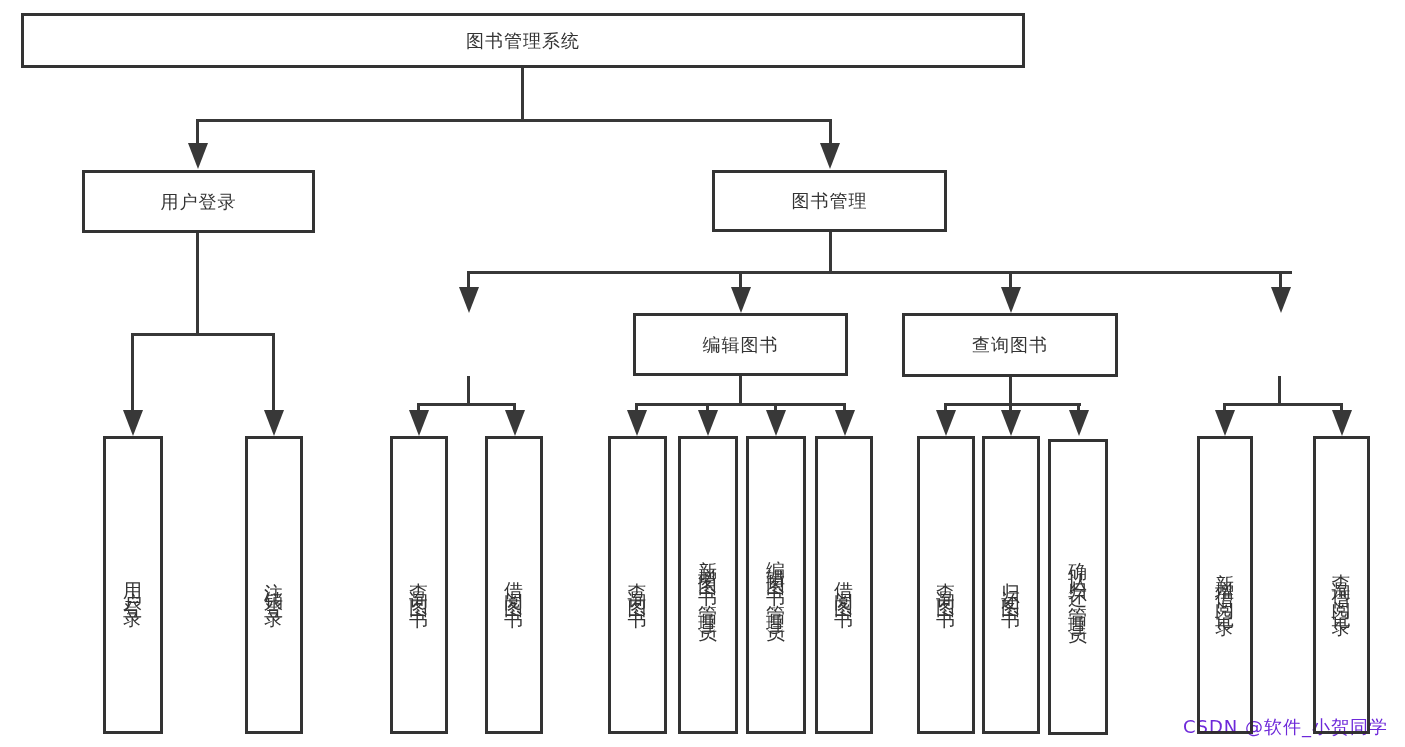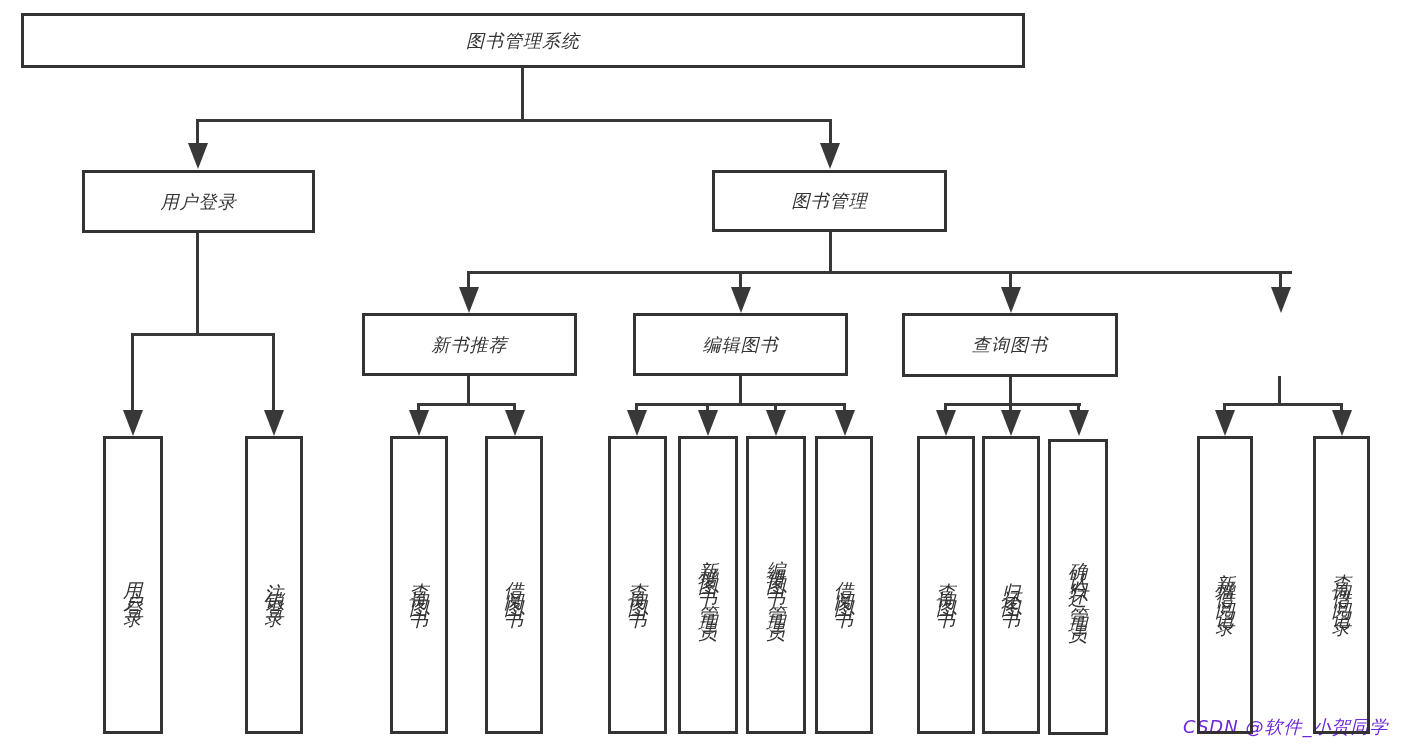--- a/index.html
+++ b/index.html
@@ -3,21 +3,20 @@
 <meta charset="utf-8">
 <style>
   html, body { margin: 0; padding: 0; background: #ffffff; }
   #canvas {
     position: relative;
     width: 1405px;
     height: 747px;
     background: #ffffff;
     overflow: hidden;
     font-family: "DejaVu Sans", "Liberation Sans", sans-serif;
-    font-style: italic;
   }
   
   .node {
     position: absolute;
     box-sizing: border-box;
     background: #ffffff;
     border: 3px solid #333333;
     color: #333333;
     display: flex;
     align-items: center;
@@ -82,21 +81,20 @@
   <div class="hline" style="left:467px;  top:271px; width:825px;"></div>
   <div class="vline" style="left:467px;  top:271px; height:18px;"></div>
   <div class="arrow" style="left:459px;  top:287px;"></div>
   <div class="vline" style="left:739px;  top:271px; height:18px;"></div>
   <div class="arrow" style="left:731px;  top:287px;"></div>
   <div class="vline" style="left:1009px; top:271px; height:18px;"></div>
   <div class="arrow" style="left:1001px; top:287px;"></div>
   <div class="vline" style="left:1279px; top:271px; height:18px;"></div>
   <div class="arrow" style="left:1271px; top:287px;"></div>
 
-  <div class="node" style="left:362px;  top:313px; width:215px; height:63px;">新书推荐</div>
   <div class="node" style="left:633px;  top:313px; width:215px; height:63px;">编辑图书</div>
   <div class="node" style="left:902px;  top:313px; width:216px; height:64px;">查询图书</div>
 
   <div class="vline" style="left:196px; top:233px; height:103px;"></div>
   <div class="hline" style="left:131px; top:333px; width:144px;"></div>
   <div class="vline" style="left:131px; top:333px; height:79px;"></div>
   <div class="arrow" style="left:123px; top:410px;"></div>
   <div class="vline" style="left:272px; top:333px; height:79px;"></div>
   <div class="arrow" style="left:264px; top:410px;"></div>
 

